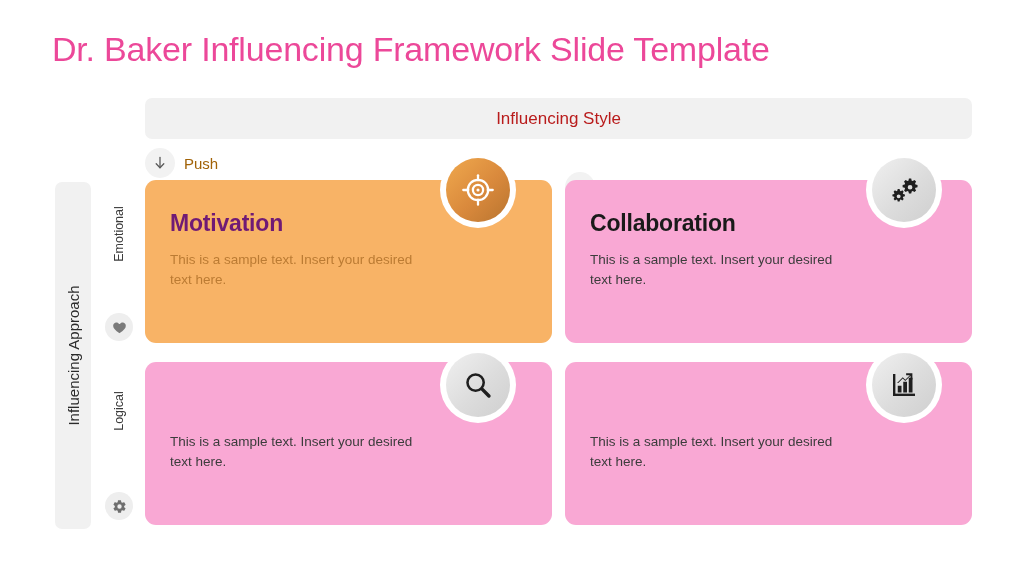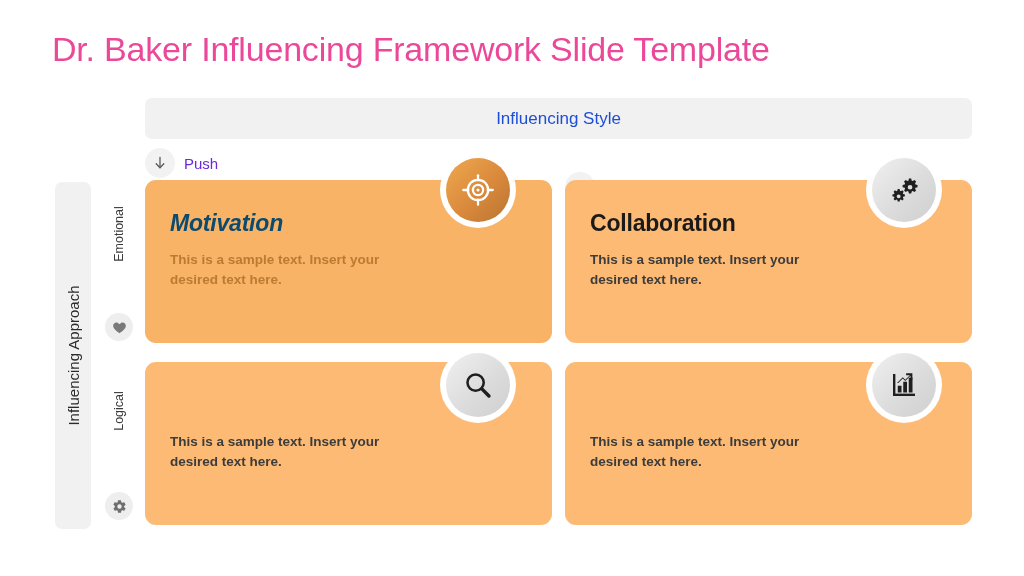--- a/index.html
+++ b/index.html
@@ -36,21 +36,21 @@
     width: 827px;
     height: 41px;
     background: #f1f1f1;
     border-radius: 7px;
     display: flex;
     align-items: center;
     justify-content: center;
   }
   #style-header .hdr-label {
     font-size: 17px;
-    color: #1d4ed8;
+    color: #b91c1c;
   }
 
   
   .colhead {
     position: absolute;
     top: 148px;
     height: 30px;
     display: flex;
     align-items: center;
     gap: 9px;
@@ -62,21 +62,21 @@
     height: 30px;
     border-radius: 50%;
     background: #f2f2f2;
     display: flex;
     align-items: center;
     justify-content: center;
   }
   .colhead .circ svg { display: block; }
   .colhead .txt {
     font-size: 15px;
-    color: #6d28d9;
+    color: #a16207;
   }
 
   
   #approach-bar {
     position: absolute;
     left: 55px;
     top: 182px;
     width: 36px;
     height: 347px;
     background: #f1f1f1;
@@ -122,21 +122,21 @@
     flex: none;
   }
   .rowaxis .circ svg { display: block; }
 
   
   .card {
     position: absolute;
     width: 407px;
     height: 163px;
     border-radius: 11px;
-    background: #fdba74;
+    background: #f9a8d4;
   }
   #card-motivation   { left: 145px; top: 180px; background: #f8b366; }
   #card-collaboration{ left: 565px; top: 180px; }
   #card-investigation{ left: 145px; top: 362px; }
   #card-calculation  { left: 565px; top: 362px; }
 
   .card .card-title {
     position: absolute;
     left: 25px;
     top: 30px;
@@ -146,23 +146,22 @@
     letter-spacing: -0.2px;
   }
   .card .card-body {
     position: absolute;
     left: 25px;
     top: 70px;
     width: 250px;
     font-size: 13.5px;
     line-height: 1.45;
     color: #3c3c3c;
-    font-weight: bold;
-  }
-  #card-motivation .card-title { color: #0c4a6e; font-style: italic; }
+  }
+  #card-motivation .card-title { color: #701a75; }
   #card-motivation .card-body  { color: #bb7b33; }
 
   
   .badge {
     position: absolute;
     width: 76px;
     height: 76px;
     border-radius: 50%;
     background: #ffffff;
     display: flex;

